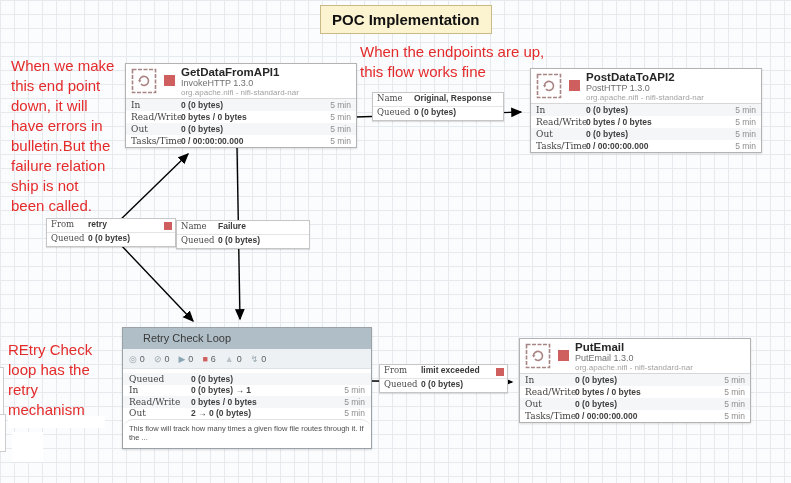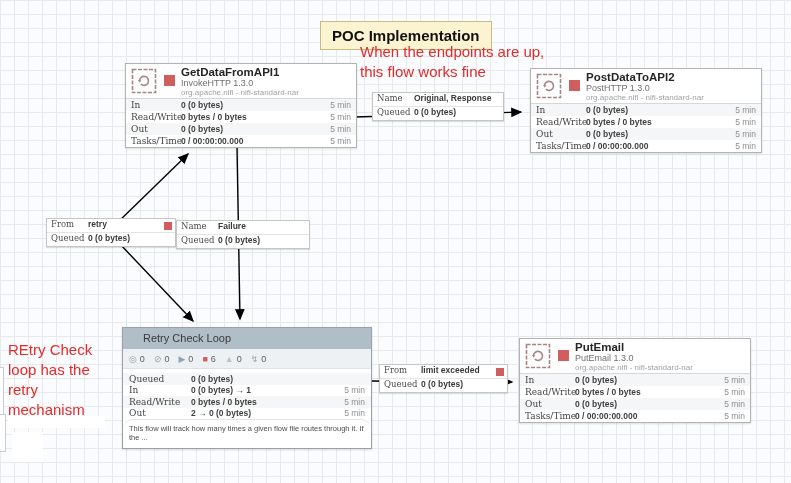--- a/index.html
+++ b/index.html
@@ -8,21 +8,21 @@
     background-color:#fbfcfd;
     background-image:linear-gradient(#e6eaee 1px,transparent 1px),
                      linear-gradient(90deg,#e6eaee 1px,transparent 1px);
     background-size:14px 14px;}
   .abs{position:absolute;}
   
   #edges{position:absolute;left:0;top:0;z-index:2;}
   #edges line{stroke:#000;stroke-width:1.4;}
   
   .flow-label{background:#fcf3d1;border:1px solid #c9ba85;color:#111;
-    font-size:15px;font-weight:bold;padding:5px 11px;z-index:3;margin-top:16px;}
+    font-size:15px;font-weight:bold;padding:5px 11px;z-index:3;}
   
   .annotation{color:#e42b2b;font-size:15px;line-height:20px;white-space:pre-line;z-index:3;}
   
   .processor{width:230px;background:#fff;border:1px solid #b3b3b3;z-index:3;
     box-shadow:0 1px 2px rgba(0,0,0,.12);}
   .proc-header{height:34px;position:relative;border-bottom:1px solid #d7d7d7;}
   .proc-icon{position:absolute;left:5px;top:4px;width:26px;height:26px;}
   .run-square{position:absolute;left:38px;top:11px;width:11px;height:11px;background:#cf5f5f;}
   .proc-names{position:absolute;left:55px;top:2px;}
   .proc-name{font-size:11.5px;font-weight:bold;color:#262626;line-height:12px;}
@@ -76,20 +76,28 @@
     <line x1="237" y1="147" x2="240" y2="319" marker-end="url(#arrow)"></line>
     <line x1="116" y1="224" x2="188" y2="154" marker-end="url(#arrow)"></line>
     <line x1="119" y1="243" x2="193" y2="321" marker-end="url(#arrow)"></line>
     <line x1="370" y1="381" x2="512" y2="382" marker-end="url(#arrow)"></line>
   </svg>
 
   <div class="flow-label abs" style="left:320px;top:5px;">
     <span>POC Implementation</span>
   </div>
 
+  <div class="annotation abs" style="left:11px;top:56px;">When we make
+this end point
+down, it will
+have errors in
+bulletin.But the
+failure relation
+ship is not
+been called.</div>
   <div class="annotation abs" style="left:360px;top:42px;">When the endpoints are up,
 this flow works fine</div>
   <div class="annotation abs" style="left:8px;top:340px;">REtry Check
 loop has the
 retry
 mechanism</div>
 
   <div class="processor abs" style="left:125px;top:63px;">
     <div class="proc-header">
       <svg class="proc-icon" viewBox="0 0 26 26">

